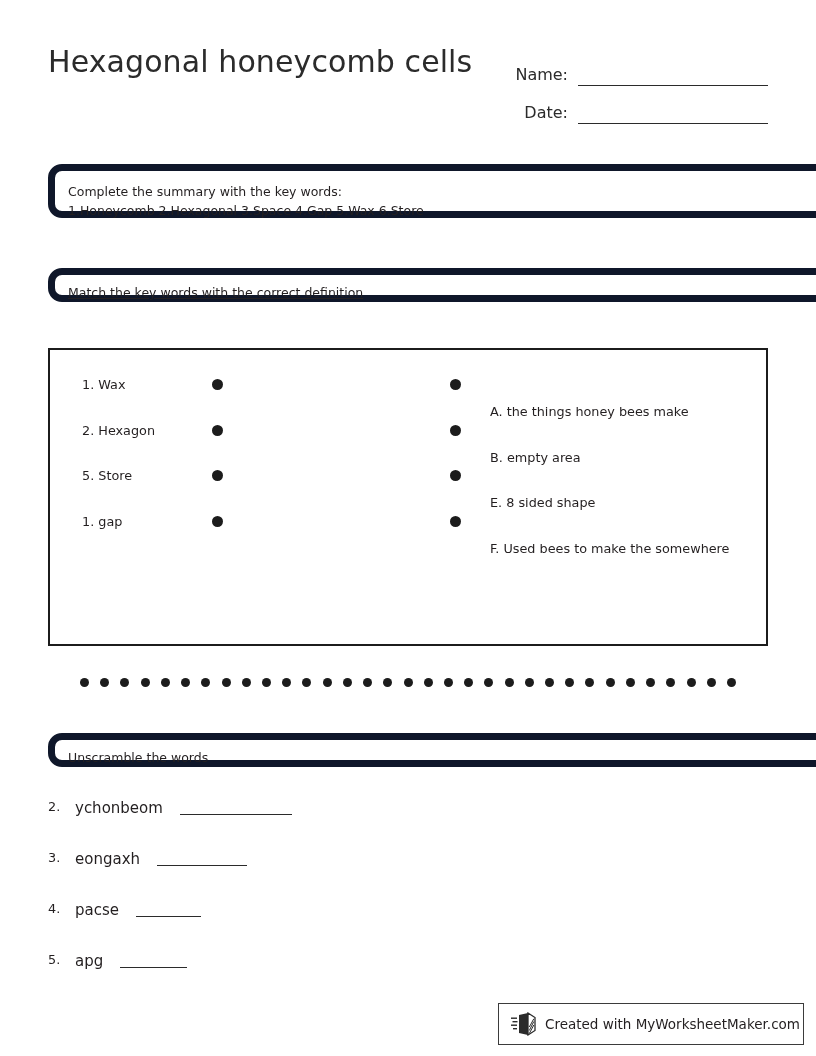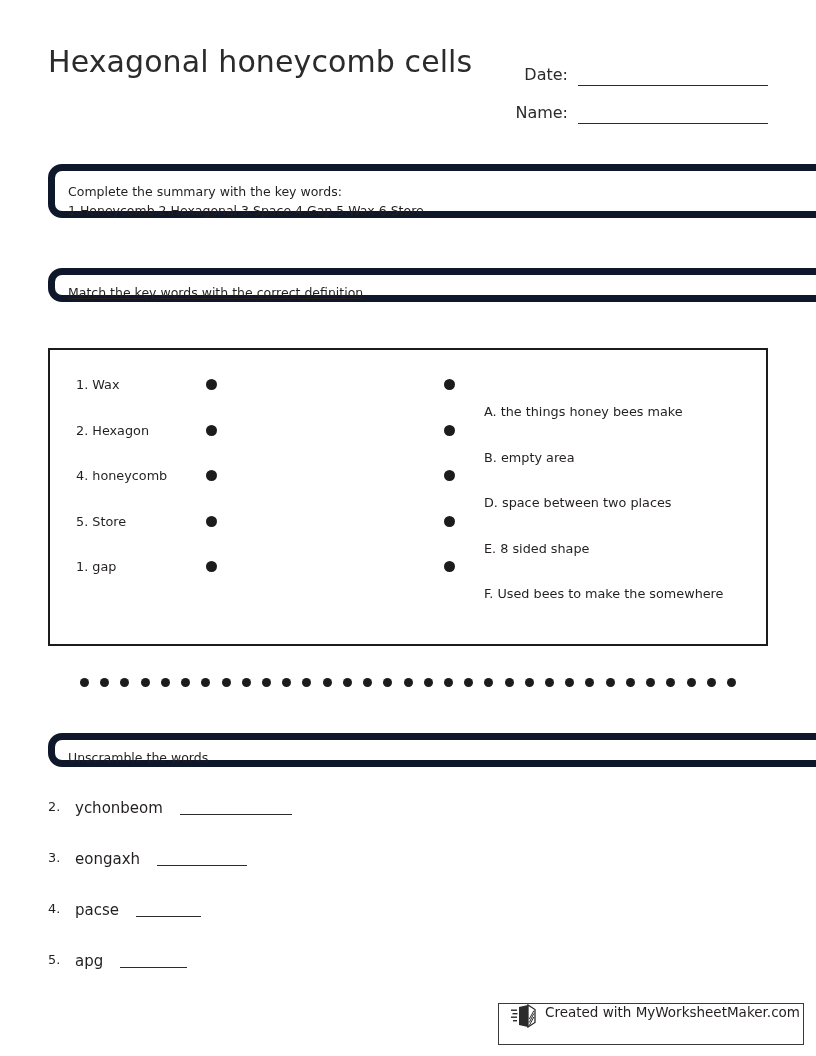--- a/index.html
+++ b/index.html
@@ -89,21 +89,21 @@
     top: 348px;
     width: 720px;
     height: 298px;
     border: 2px solid #1c1c1c;
     box-sizing: border-box;
     background: #fff;
   }
   .match-rows {
     position: absolute;
     left: 0; top: 0; right: 0; bottom: 0;
-    padding: 22px 0 0 8px;
+    padding: 22px 0 0 14px;
     text-align: center;
   }
   .match-row {
     position: relative;
     height: 45.5px;
   }
   .m-left-label {
     position: absolute;
     left: 18px;
     top: 5px;
@@ -187,20 +187,21 @@
   .footer-badge {
     position: absolute;
     left: 498px;
     top: 1003px;
     width: 306px;
     height: 42px;
     border: 1px solid #3b3b3b;
     box-sizing: border-box;
     background: #fff;
     display: flex;
+    align-items: center;
     padding-left: 12px;
   }
   .footer-logo {
     width: 26px;
     height: 24px;
     flex: 0 0 auto;
     margin-right: 8px;
     position: relative;
   }
   .footer-text {
@@ -210,25 +211,25 @@
   }
 </style>
 </head>
 <body>
 
 <div class="header">
   <div class="page-title">Hexagonal honeycomb cells</div>
 
   <div class="namedate">
     <div class="nd-row">
+      <span class="nd-label">Name:</span>
+      <span class="nd-line"></span>
+    </div>
+    <div class="nd-row">
       <span class="nd-label">Date:</span>
-      <span class="nd-line"></span>
-    </div>
-    <div class="nd-row">
-      <span class="nd-label">Name:</span>
       <span class="nd-line"></span>
     </div>
   </div>
 </div>
 
 <div class="inst-box" id="summary-box">
   <div class="inst-text">Complete the summary with the key words:
 1.Honeycomb 2.Hexagonal 3.Space 4.Gap 5.Wax 6.Store</div>
 </div>
 
@@ -242,26 +243,20 @@
         <span class="m-left-label">1. Wax</span>
         <span class="m-dot m-dot-left"></span>
         <span class="m-dot m-dot-right"></span>
         <span class="m-right-label">A. the things honey bees make</span>
       </div>
       <div class="match-row">
         <span class="m-left-label">2. Hexagon</span>
         <span class="m-dot m-dot-left"></span>
         <span class="m-dot m-dot-right"></span>
         <span class="m-right-label">B. empty area</span>
-      </div>
-      <div class="match-row">
-        <span class="m-left-label">4. honeycomb</span>
-        <span class="m-dot m-dot-left"></span>
-        <span class="m-dot m-dot-right"></span>
-        <span class="m-right-label">D. space between two places</span>
       </div>
       <div class="match-row">
         <span class="m-left-label">5. Store</span>
         <span class="m-dot m-dot-left"></span>
         <span class="m-dot m-dot-right"></span>
         <span class="m-right-label">E. 8 sided shape</span>
       </div>
       <div class="match-row">
         <span class="m-left-label">1. gap</span>
         <span class="m-dot m-dot-left"></span>

